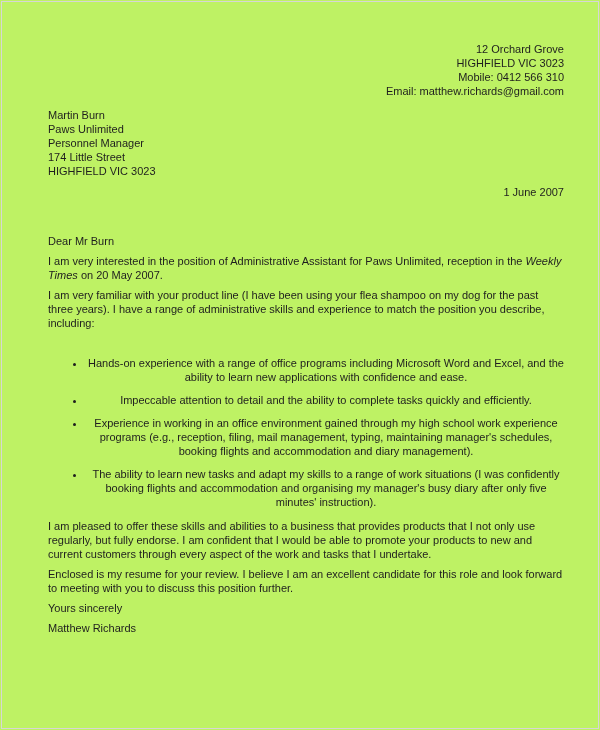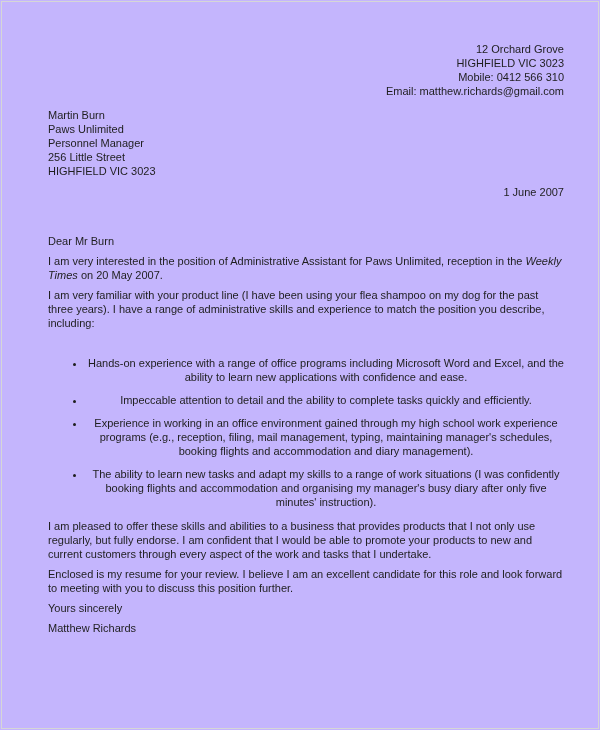--- a/index.html
+++ b/index.html
@@ -4,21 +4,21 @@
 <style>
   html, body {
     margin: 0;
     padding: 0;
     background: #ffffff;
   }
   .page {
     position: relative;
     width: 600px;
     height: 730px;
-    background: #c4b5fd;
+    background: #bef264;
     font-family: "Liberation Sans", "DejaVu Sans", sans-serif;
     font-size: 11px;
     line-height: 14px;
     color: #1e1e1e;
     box-sizing: border-box;
     overflow: hidden;
   }
   .page-border {
     position: absolute;
     inset: 1px;
@@ -80,21 +80,21 @@
       <span class="addr-line">12 Orchard Grove</span>
       <span class="addr-line">HIGHFIELD VIC 3023</span>
       <span class="addr-line">Mobile: 0412 566 310</span>
       <span class="addr-line">Email: matthew.richards@gmail.com</span>
     </div>
 
     <div class="recipient">
       <span class="addr-line">Martin Burn</span>
       <span class="addr-line">Paws Unlimited</span>
       <span class="addr-line">Personnel Manager</span>
-      <span class="addr-line">256 Little Street</span>
+      <span class="addr-line">174 Little Street</span>
       <span class="addr-line">HIGHFIELD VIC 3023</span>
     </div>
 
     <div class="date-line">1 June 2007</div>
 
     <p class="body-para salutation">Dear Mr Burn</p>
 
     <p class="body-para"><span>I am very interested in the position of Administrative Assistant for Paws Unlimited, reception in the </span><span class="pub-italic">Weekly Times</span><span> on 20 May 2007.</span></p>
 
     <p class="body-para">I am very familiar with your product line (I have been using your flea shampoo on my dog for the past three years). I have a range of administrative skills and experience to match the position you describe, including:</p>

